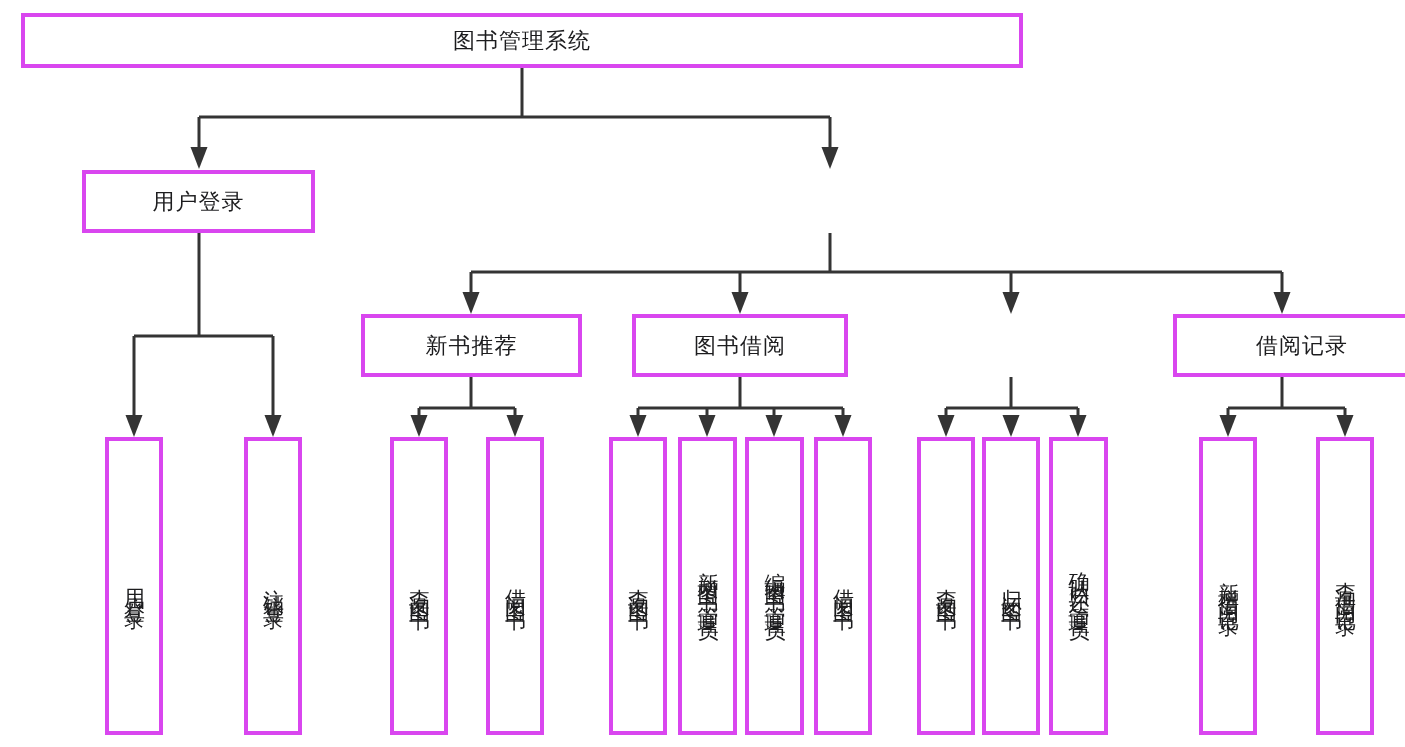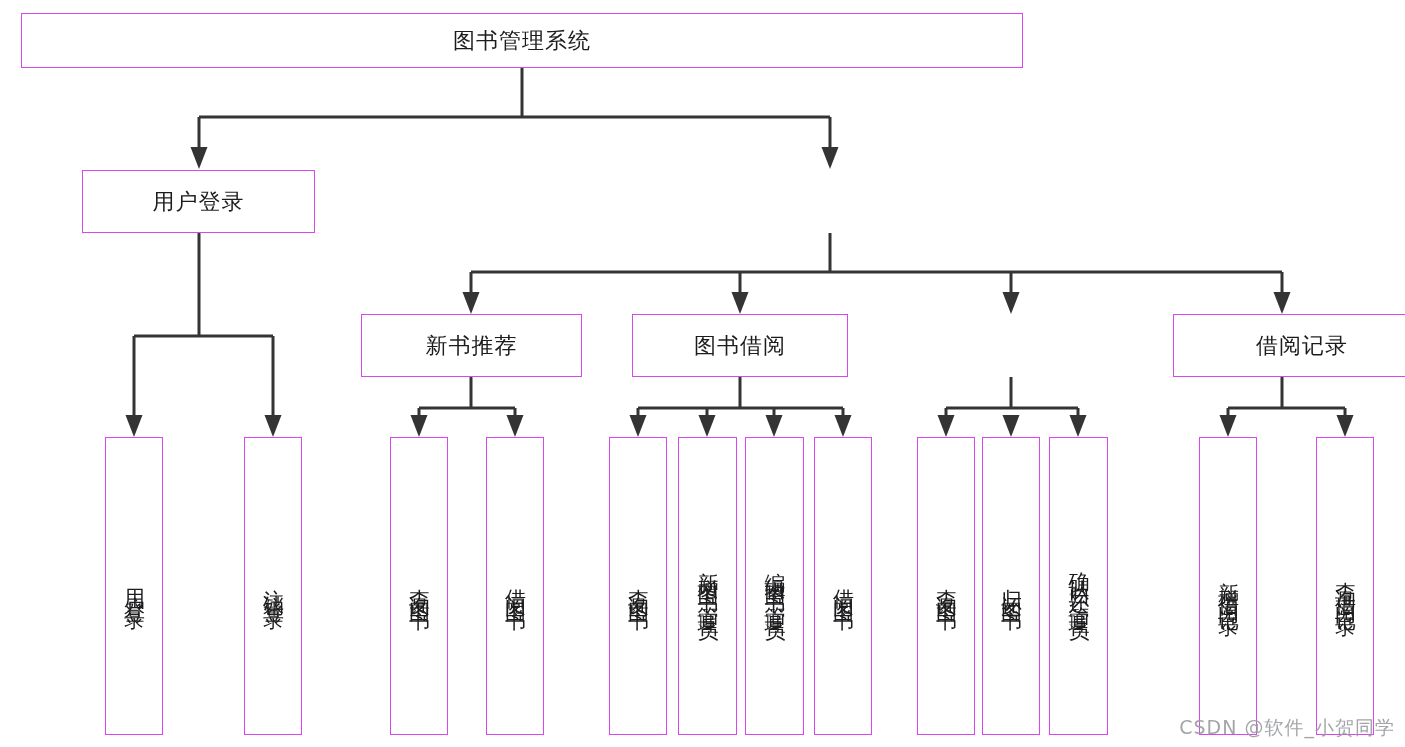--- a/index.html
+++ b/index.html
@@ -19,21 +19,21 @@
     position: absolute;
     left: 0;
     top: 0;
     width: 1405px;
     height: 747px;
     pointer-events: none;
   }
   .node {
     position: absolute;
     box-sizing: border-box;
-    border: 1px solid #d946ef;
+    border: 4px solid #d946ef;
     background: #ffffff;
     display: flex;
     align-items: center;
     justify-content: center;
     color: #1c1c1e;
   }
   .hbox {
     font-size: 22px;
     letter-spacing: 1px;
     white-space: nowrap;
@@ -153,15 +153,14 @@
   <div class="node vbox" style="left:745px; top:437px; width:59px; height:298px;">编辑图书（管理员）</div>
   <div class="node vbox" style="left:814px; top:437px; width:58px; height:298px;">借阅图书</div>
 
   <div class="node vbox" style="left:917px; top:437px; width:58px; height:298px;">查询图书</div>
   <div class="node vbox" style="left:982px; top:437px; width:58px; height:298px;">归还图书</div>
   <div class="node vbox" style="left:1049px; top:437px; width:59px; height:298px;">确认归还（管理员）</div>
 
   <div class="node vbox" style="left:1199px; top:437px; width:58px; height:298px;">新增借阅记录</div>
   <div class="node vbox" style="left:1316px; top:437px; width:58px; height:298px;">查询借阅记录</div>
 
-  <div class="watermark">CSDN @软件_小贺同学</div>
 
 </div>
 
 </body></html>

